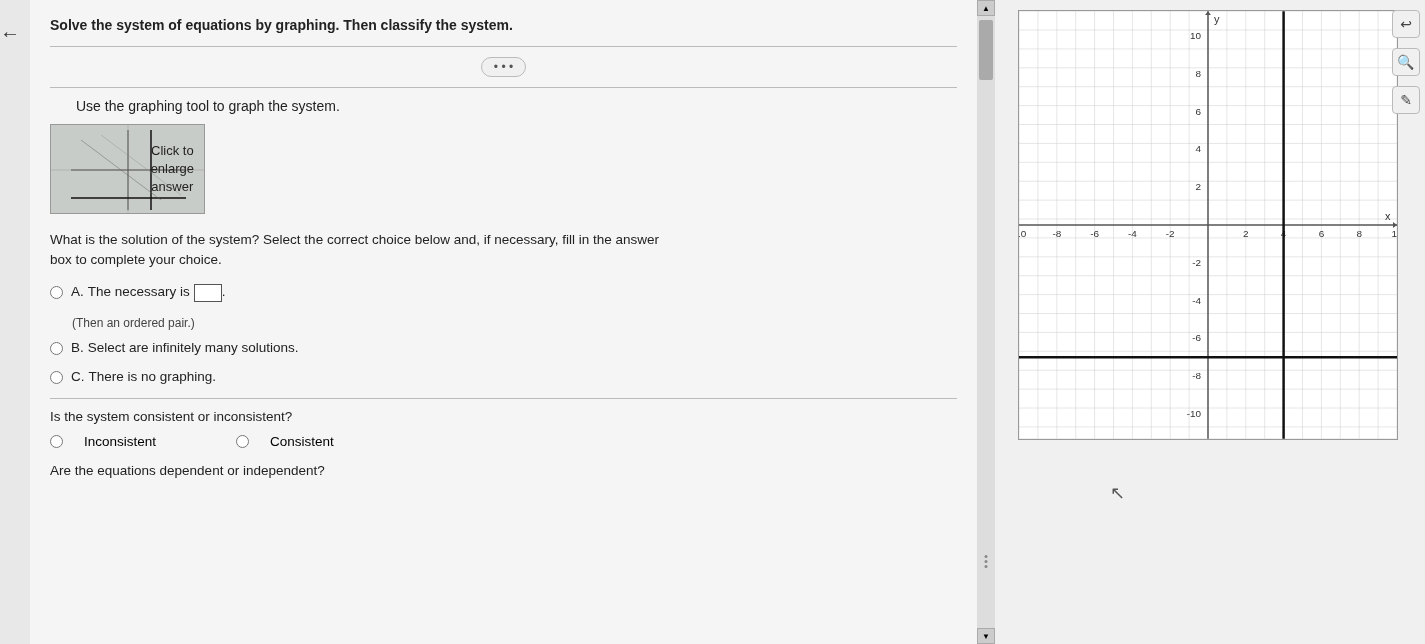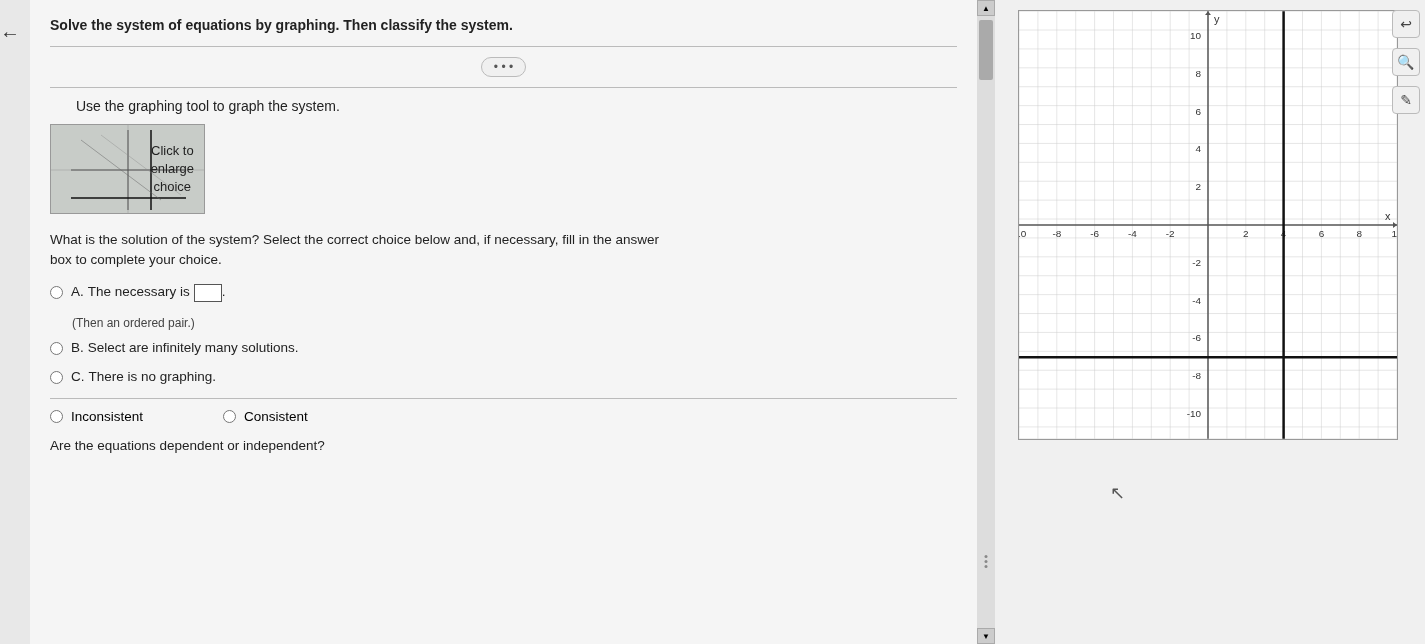--- a/index.html
+++ b/index.html
@@ -154,21 +154,21 @@
 
     .consistent-options {
       display: flex;
       gap: 80px;
       align-items: center;
       margin-bottom: 14px;
     }
     .consistent-options label {
       display: flex;
       align-items: center;
-      gap: 8px;
+      gap: 21px;
       font-size: 13.5px;
       cursor: pointer;
     }
     .consistent-options input[type="radio"] {
       cursor: pointer;
     }
 
     .dependent-question {
       font-size: 13.5px;
       color: #222;
@@ -298,21 +298,21 @@
         <line x1="100" y1="5" x2="100" y2="85" stroke="#111" stroke-width="1.5"></line>
 
         <line x1="20" y1="73" x2="135" y2="73" stroke="#111" stroke-width="1.5"></line>
 
         <line x1="30" y1="15" x2="110" y2="75" stroke="#666" stroke-width="1" opacity="0.5"></line>
         <line x1="50" y1="10" x2="130" y2="70" stroke="#888" stroke-width="1" opacity="0.4"></line>
       </svg>
       <div class="graph-text-overlay">
         <span style="white-space:pre-line; font-size:13px; color:#222;">Click to
 enlarge
-choice</span>
+answer</span>
       </div>
     </div>
 
     <p class="solution-question" style="white-space:pre-line;">What is the solution of the system? Select the correct choice below and, if necessary, fill in the answer
 box to complete your choice.</p>
 
     <div class="radio-option">
       <input type="radio" name="solution" style="">
       <span style="margin-right:4px;font-weight:500;">A.</span>
       <span>The necessary is</span>
@@ -328,20 +328,21 @@
     </div>
 
     <div class="radio-option">
       <input type="radio" name="solution" style="">
       <span style="margin-right:4px;font-weight:500;">C.</span>
       <span>There is no graphing.</span>
     </div>
 
     <hr class="divider" style="margin-top:8px;">
 
+    <p class="consistent-question">Is the system consistent or inconsistent?</p>
 
     <div class="consistent-options">
       <label>
         <input type="radio" name="consistent" style="">
         <span>Inconsistent</span>
       </label>
       <label>
         <input type="radio" name="consistent" style="">
         <span>Consistent</span>
       </label>

